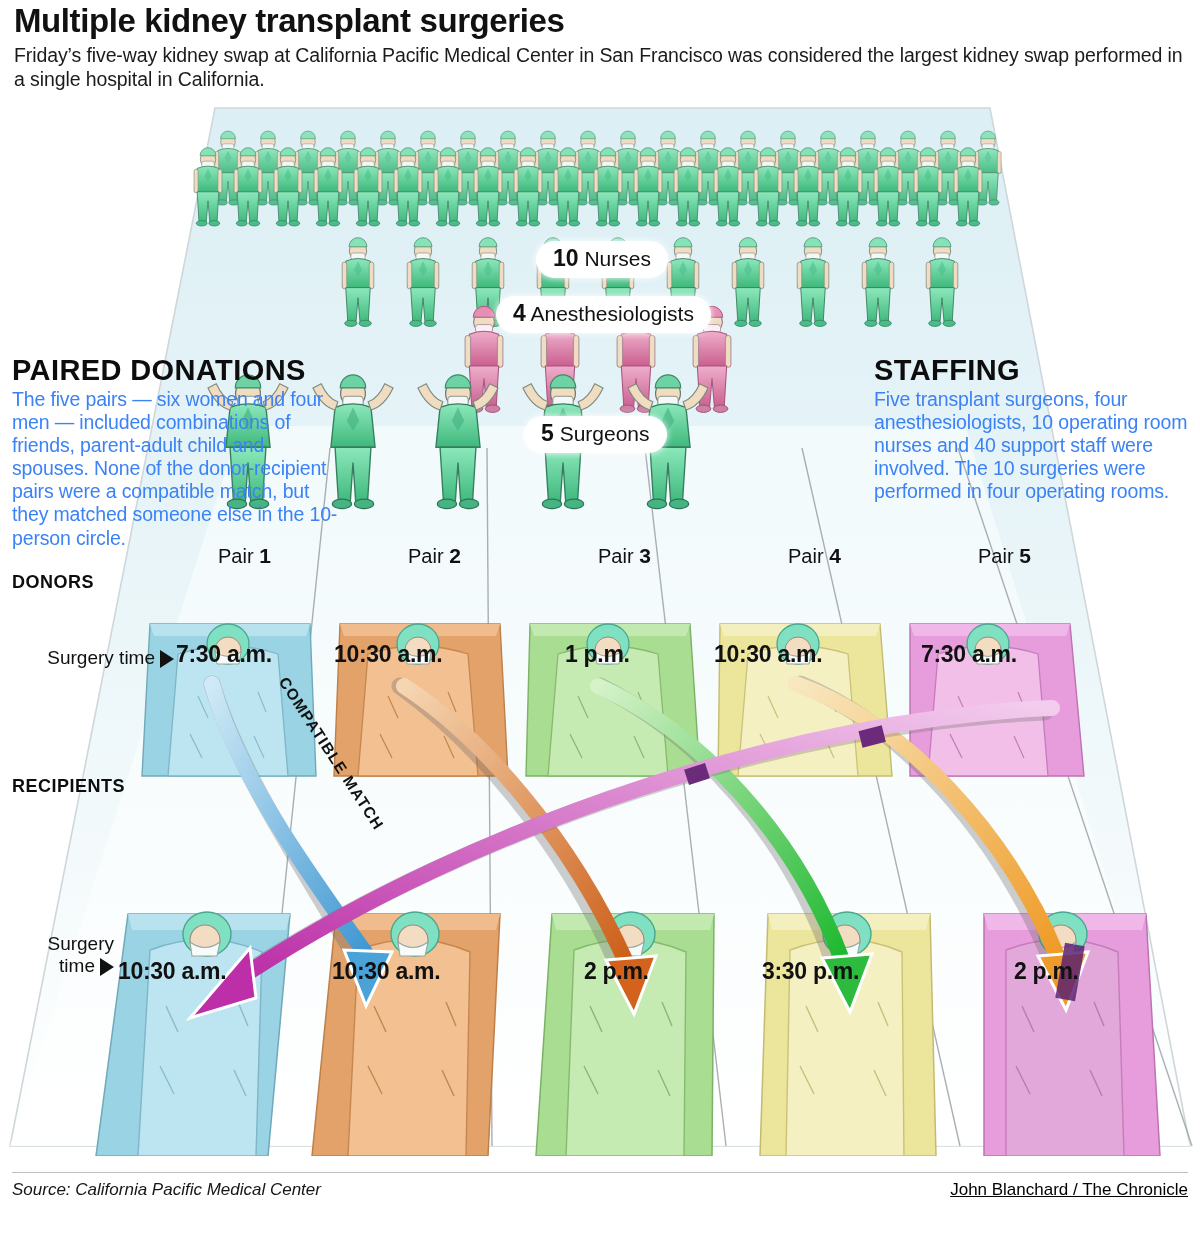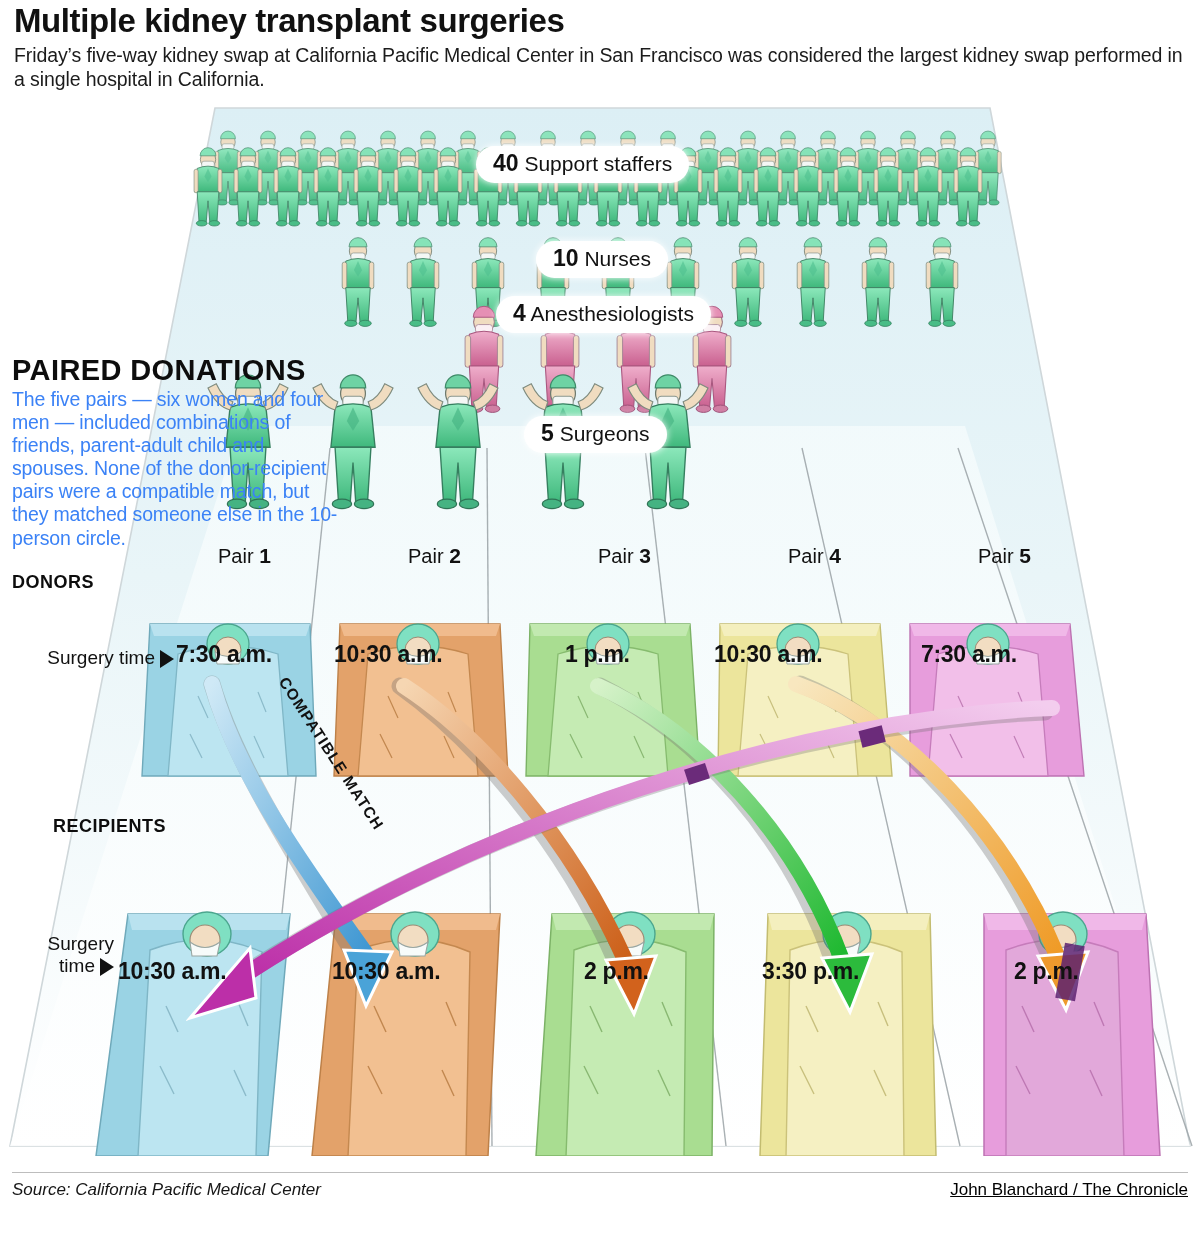--- a/index.html
+++ b/index.html
@@ -333,42 +333,42 @@
         </g>
       <g transform="translate(383,368) scale(1.38)">
           <use href="#figCheer"></use>
         </g>
       <g transform="translate(488,368) scale(1.38)">
           <use href="#figCheer"></use>
         </g>
     </g>
   </svg>
 
-  <div class="badge" style="left:476px;top:50px;">
-    <b>40</b>
-    <span>Support staffers</span>
-  </div>
   <div class="badge" style="left:536px;top:124px;margin-top:21px;">
     <b>10</b>
     <span>Nurses</span>
   </div>
   <div class="badge" style="left:496px;top:200px;">
     <b>4</b>
     <span>Anesthesiologists</span>
   </div>
   <div class="badge" style="left:524px;top:320px;">
     <b>5</b>
     <span>Surgeons</span>
   </div>
 
   <div id="paired">
     <div class="colhead">PAIRED DONATIONS</div>
     <div class="colbody">The five pairs — six women and four men — included combinations of friends, parent-adult child and spouses. None of the donor-recipient pairs were a compatible match, but they matched someone else in the 10-person circle.</div>
   </div>
 
+  <div id="staffing">
+    <div class="colhead">STAFFING</div>
+    <div class="colbody">Five transplant surgeons, four anesthesiologists, 10 operating room nurses and 40 support staff were involved. The 10 surgeries were performed in four operating rooms.</div>
+  </div>
 
   <svg id="beds" viewBox="0 0 1200 620">
     <defs>
 
       <filter id="soft" x="-30%" y="-30%" width="170%" height="170%">
         <feGaussianBlur stdDeviation="4"></feGaussianBlur>
       </filter>
       <linearGradient id="aBlue" x1="0" y1="0" x2="1" y2="1">
         <stop offset="0%" stop-color="#cfe9f6"></stop>
           <stop offset="100%" stop-color="#3f97d2"></stop>
@@ -602,21 +602,21 @@
   <div class="pairlabel" style="left:788px;top:448px;">
     <span>Pair</span>
     <b>4</b>
   </div>
   <div class="pairlabel" style="left:978px;top:448px;">
     <span>Pair</span>
     <b>5</b>
   </div>
 
   <div class="rowlabel" style="left:12px;top:476px;">DONORS</div>
-  <div class="rowlabel" style="left:12px;top:720px;margin-left:41px;">RECIPIENTS</div>
+  <div class="rowlabel" style="left:12px;top:680px;">RECIPIENTS</div>
 
   <div class="timelabel" style="left:14px;top:552px;width:160px;">
     <span>Surgery time</span><span class="tri"></span>
   </div>
 
   <div class="timelabel" style="left:6px;top:838px;width:108px;">
     <div>Surgery</div>
     <div style="margin-top:2px;"><span>time</span><span class="tri"></span></div>
   </div>
 

